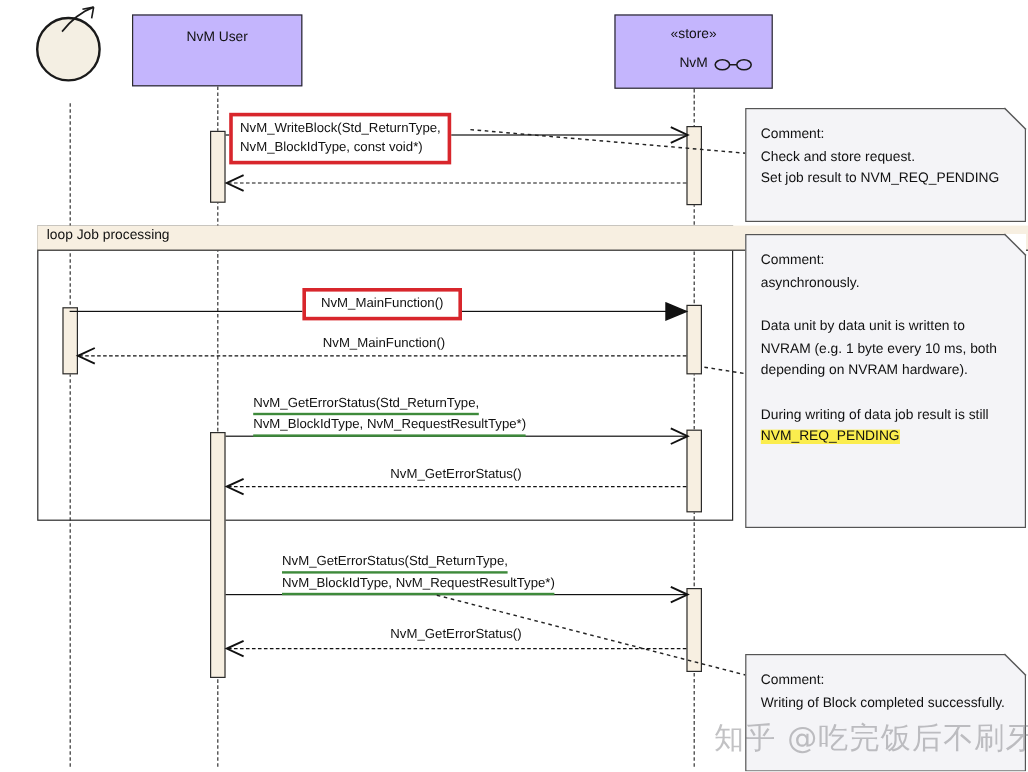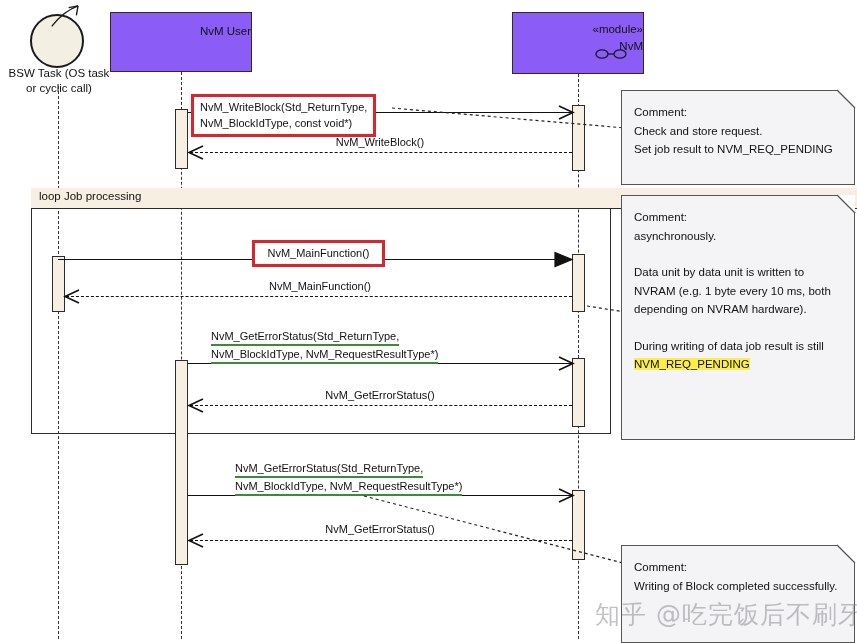--- a/index.html
+++ b/index.html
@@ -37,23 +37,23 @@
     width: 118px;
     text-align: center;
     font-size: 11.5px;
     color: #111;
     line-height: 15px;
   }
 
   
   .participant {
     border: 1.6px solid #2b2b2b;
-    background: #8b5cf6;
-    box-sizing: border-box;
-    text-align: right;
+    background: #c4b5fd;
+    box-sizing: border-box;
+    text-align: center;
     font-size: 11.5px;
     color: #111;
   }
   .participant .ptitle { margin-top: 10px; line-height: 16px; }
   .participant .pstereo { margin-top: 9px; line-height: 15px; }
 
   
   .comp-icon { position: absolute; right: 16px; bottom: 12px; }
 
   
@@ -173,32 +173,28 @@
 </head>
 <body>
 
 <div id="canvas">
 
   <div class="abs actor-circle"></div>
   <svg class="abs actor-arc" width="40" height="30" viewBox="0 0 40 30">
     <path d="M2 26 C 10 16, 22 6, 33 2" stroke="#1a1a1a" stroke-width="1.6" fill="none"></path>
     <path d="M33 2 L 22 4 M33 2 L 31 13" stroke="#1a1a1a" stroke-width="1.6" fill="none"></path>
   </svg>
-  <div class="abs actor-caption">
-    <div>BSW Task (OS task</div>
-    <div>or cyclic call)</div>
-  </div>
 
   <div class="abs participant" style="left:110px; top:12px; width:142px; height:60px;">
     <div class="ptitle">NvM User</div>
   </div>
 
   <div class="abs participant" style="left:512px; top:12px; width:132px; height:62px;">
-    <div class="pstereo">«module»</div>
-    <div class="ptitle" style="margin-top:1px;">NvM</div>
+    <div class="pstereo">«store»</div>
+    <div class="ptitle" style="margin-top:8px;">NvM</div>
     <svg class="comp-icon" width="32" height="14" viewBox="0 0 32 14">
       <ellipse cx="7" cy="7" rx="6" ry="4.2" fill="none" stroke="#1a1a1a" stroke-width="1.3"></ellipse>
       <ellipse cx="25" cy="7" rx="6" ry="4.2" fill="none" stroke="#1a1a1a" stroke-width="1.3"></ellipse>
       <line x1="13" y1="7" x2="19" y2="7" stroke="#1a1a1a" stroke-width="1.3"></line>
     </svg>
   </div>
 
   <div class="abs lifeline" style="left:58px; top:86px; height:553px;"></div>
   <div class="abs lifeline" style="left:181px; top:72px; height:567px;"></div>
   <div class="abs lifeline" style="left:578px; top:74px; height:565px;"></div>
@@ -228,21 +224,20 @@
   </svg>
   <div class="abs msg-label label-boxed" style="left:191px; top:94px;">
     <div>NvM_WriteBlock(Std_ReturnType,</div>
     <div>NvM_BlockIdType, const void*)</div>
   </div>
 
   <div class="abs msg-line-dashed" style="left:190px; top:152px; width:382px;"></div>
   <svg class="abs arrow-head" style="left:187px; top:144px;" width="18" height="17" viewBox="0 0 18 17">
     <path d="M16 2 L2 8.5 L16 15" stroke="#111" stroke-width="1.6" fill="none"></path>
   </svg>
-  <div class="abs msg-label centered" style="left:250px; top:134px; width:260px;">NvM_WriteBlock()</div>
 
   <div class="abs msg-line-solid" style="left:58px; top:259px; width:514px;"></div>
   <svg class="abs arrow-head" style="left:554px; top:251px;" width="20" height="17" viewBox="0 0 20 17">
     <path d="M1 1.5 L18 8.5 L1 15.5 Z" fill="#111" stroke="#111" stroke-width="1.2"></path>
   </svg>
   <div class="abs msg-label label-boxed centered" style="left:252px; top:240px; width:133px;">
     <div>NvM_MainFunction()</div>
   </div>
 
   <div class="abs msg-line-dashed" style="left:66px; top:296px; width:506px;"></div>

